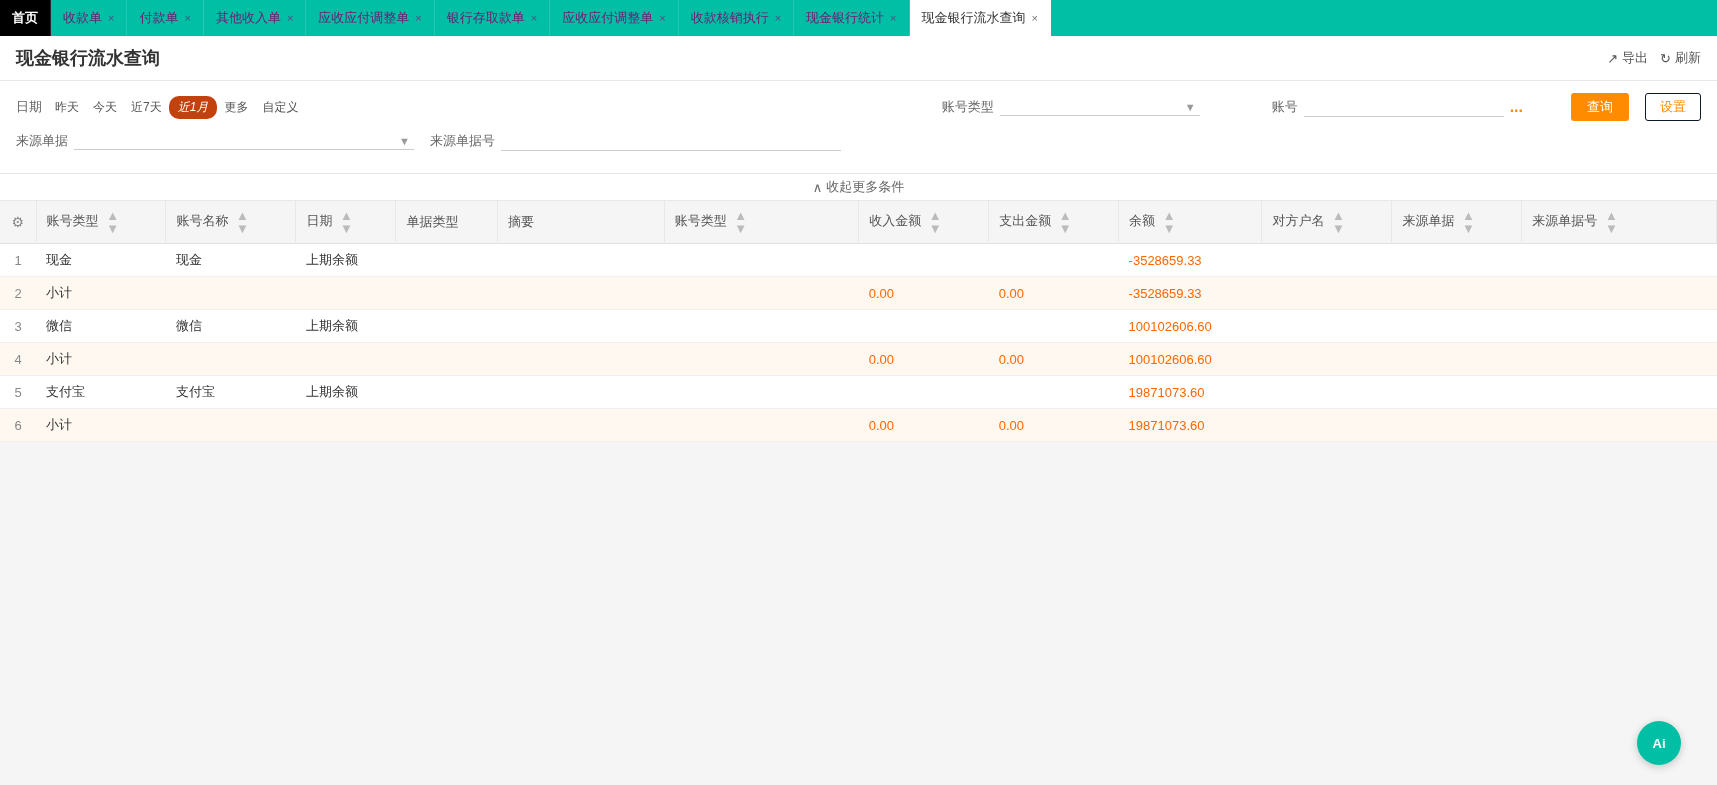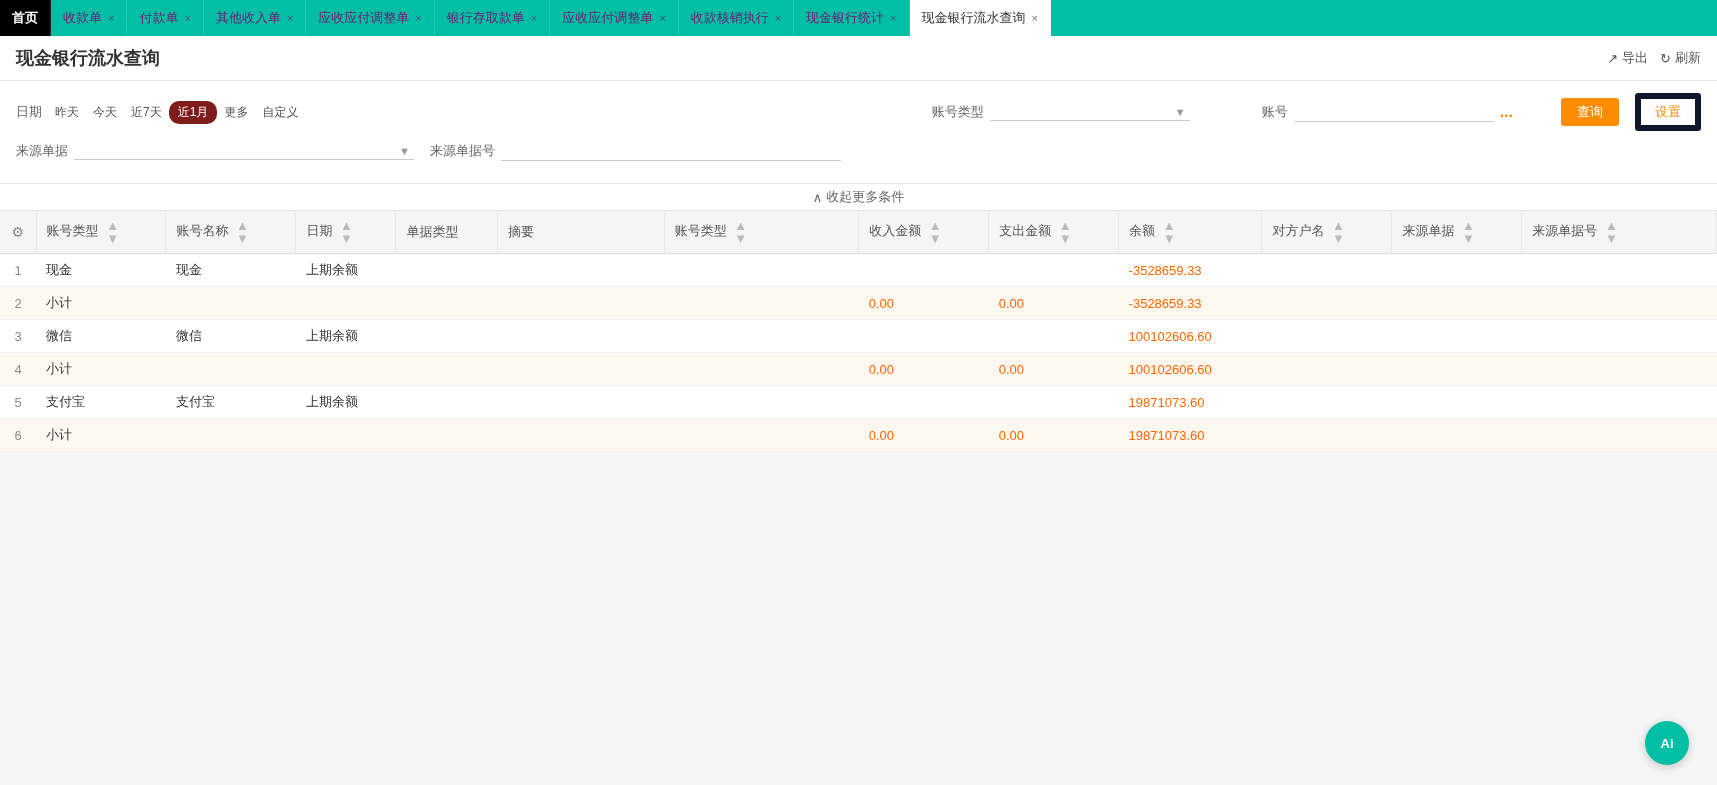--- a/index.html
+++ b/index.html
@@ -97,24 +97,25 @@
     }
     .date-btn {
       padding: 2px 6px;
       border-radius: 3px;
       cursor: pointer;
       font-size: 12px;
       color: #555;
       border: 1px solid transparent;
     }
     .date-btn.active {
-      background: #7f1d1d;
+      background: #c2410c;
       color: #fff;
       border-radius: 10px;
       padding: 2px 8px;
+      font-style: italic;
     }
     .date-range-text {
       color: #888;
       font-size: 12px;
       margin-top: 3px;
       margin-left: 32px;
     }
     .filter-select {
       display: flex;
       align-items: center;
@@ -153,21 +154,21 @@
       color: #fff;
       border: none;
       padding: 5px 16px;
       border-radius: 3px;
       cursor: pointer;
       font-size: 13px;
     }
     .settings-btn {
       background: #fff;
       color: #ff8c00;
-      border: 6px solid #0f172a;
+      border: 1px solid #0f172a;
       padding: 4px 14px;
       border-radius: 3px;
       cursor: pointer;
       font-size: 13px;
     }
     .source-doc-select {
       display: flex;
       align-items: center;
       border-bottom: 1px solid #ccc;
       padding: 2px 4px;
@@ -551,15 +552,15 @@
           <td class="number">0.00</td>
           <td class="number">19871073.60</td>
           <td></td>
           <td></td>
           <td></td>
         </tr>
       </tbody>
   </table>
 </div>
 
-<div style="position:fixed; bottom:20px; right:28px; background:#00bfa5; color:#fff; width:44px; height:44px; border-radius:50%; display:flex; align-items:center; justify-content:center; font-size:16px; font-weight:bold; cursor:pointer; box-shadow:0 2px 8px rgba(0,0,0,0.2);">
+<div style="position:fixed; bottom:20px; right:36px; background:#00bfa5; color:#fff; width:44px; height:44px; border-radius:50%; display:flex; align-items:center; justify-content:center; font-size:16px; font-weight:bold; cursor:pointer; box-shadow:0 2px 8px rgba(0,0,0,0.2);">
   <span>Ai</span>
 </div>
 
 </body></html>

